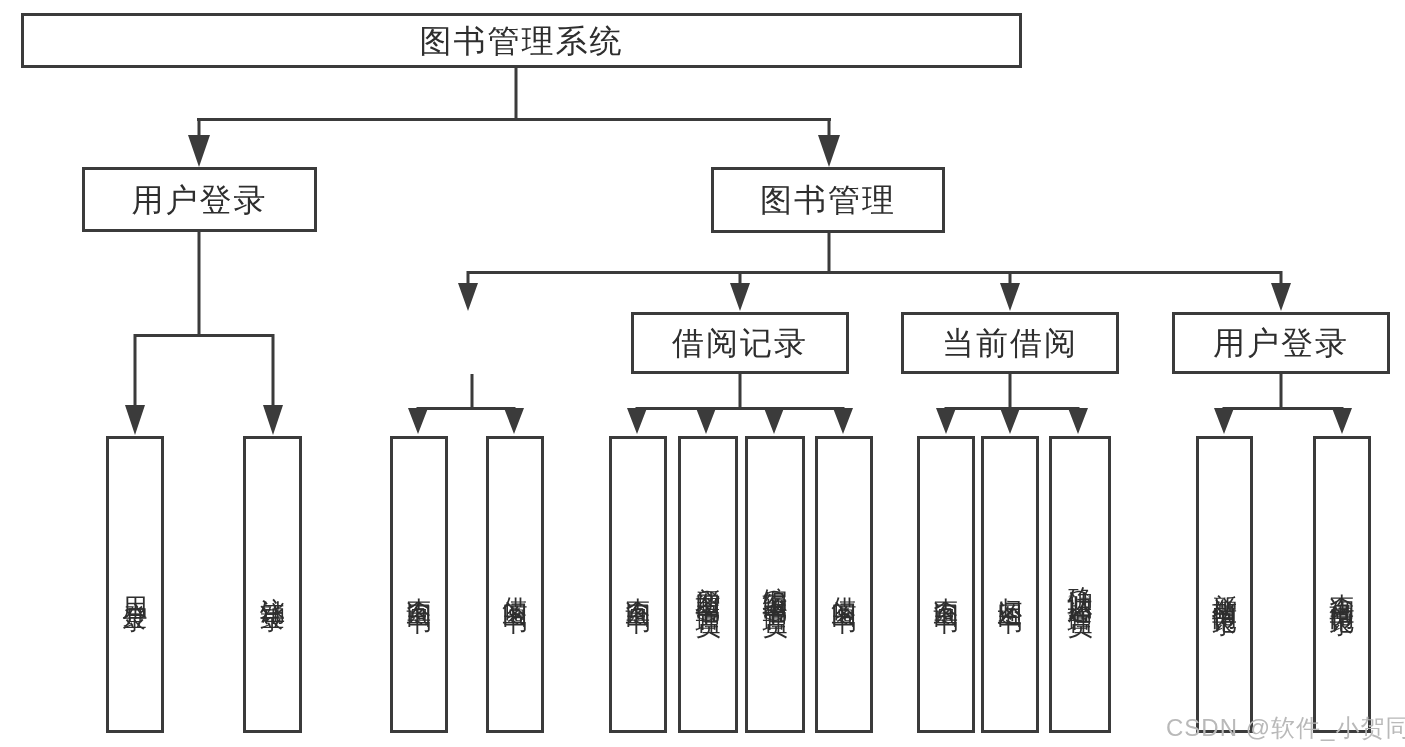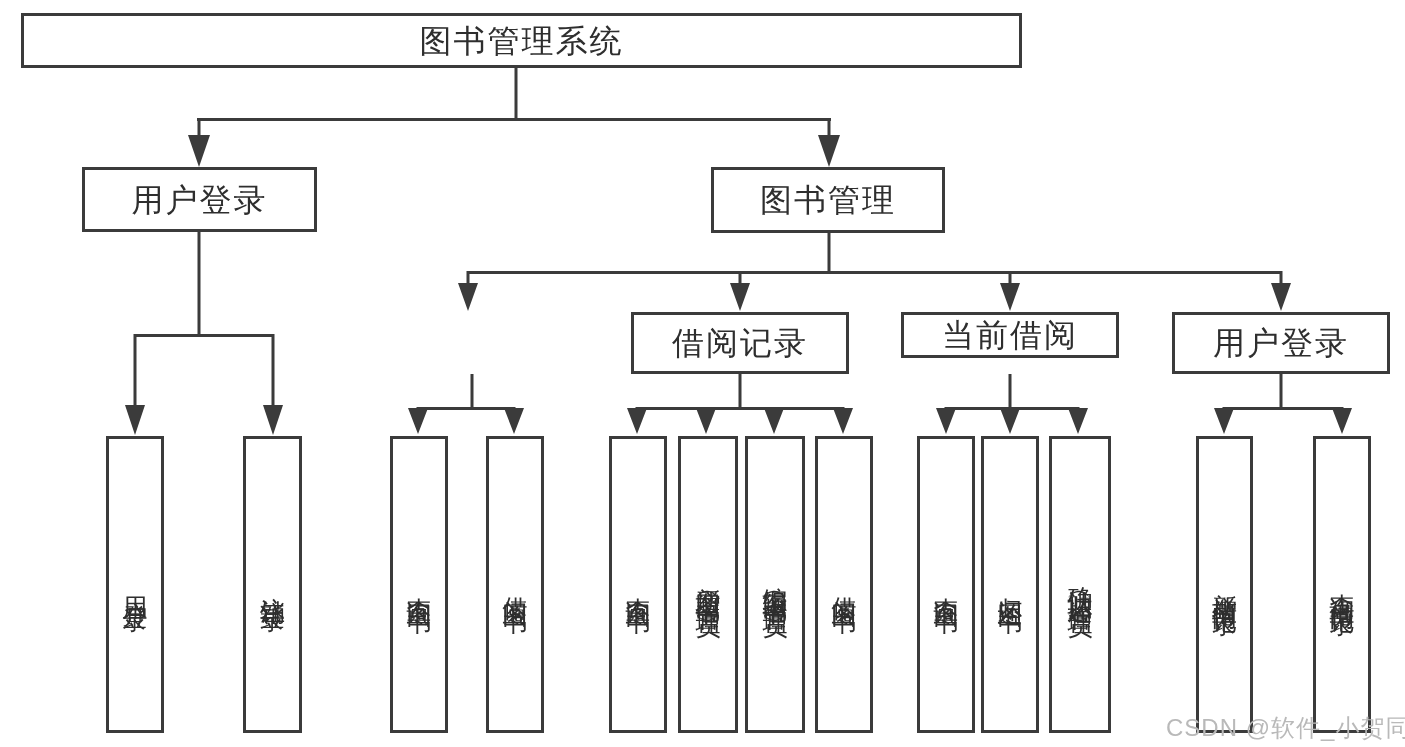--- a/index.html
+++ b/index.html
@@ -64,21 +64,21 @@
   <div class="box" style="left:82px;top:167px;width:235px;height:65px;">
     <span class="hlabel">用户登录</span>
   </div>
   <div class="box" style="left:711px;top:167px;width:234px;height:66px;">
     <span class="hlabel">图书管理</span>
   </div>
 
   <div class="box" style="left:631px;top:312px;width:218px;height:62px;">
     <span class="hlabel">借阅记录</span>
   </div>
-  <div class="box" style="left:901px;top:312px;width:218px;height:46px;">
+  <div class="box" style="left:901px;top:312px;width:218px;height:62px;">
     <span class="hlabel">当前借阅</span>
   </div>
   <div class="box" style="left:1172px;top:312px;width:218px;height:62px;">
     <span class="hlabel">用户登录</span>
   </div>
 
   <div class="box" style="left:106px;top:436px;width:58px;height:297px;">
     <span class="vtext">用户登录</span>
   </div>
   <div class="box" style="left:243px;top:436px;width:59px;height:297px;">

